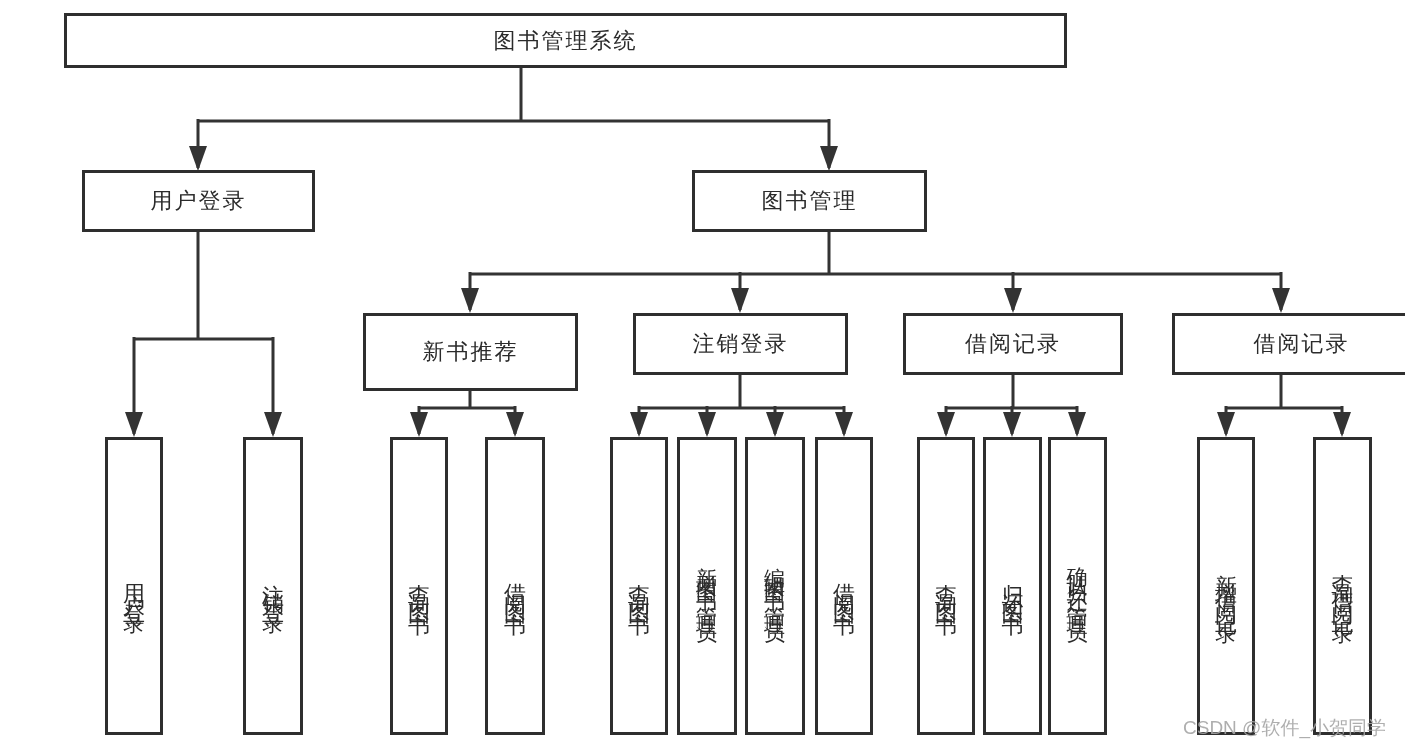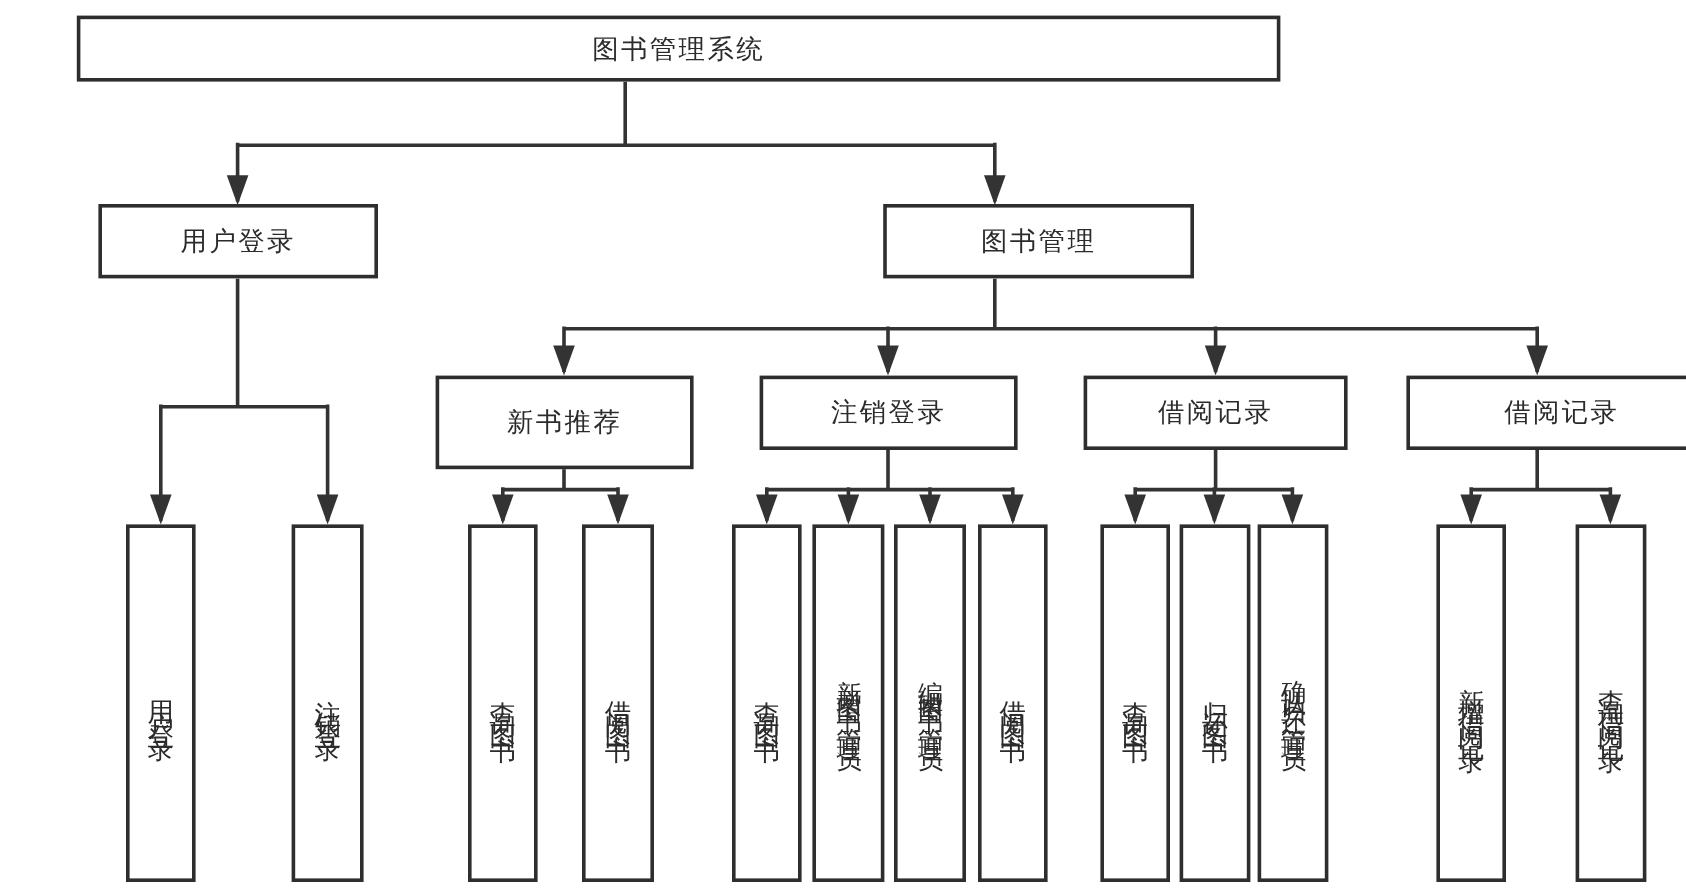--- a/index.html
+++ b/index.html
@@ -66,21 +66,21 @@
     <polygon points="1068,412 1086,412 1077,437"></polygon>
 
     <path d="M1281 375 V408 M1226 408 H1342 M1226 406 V434 M1342 406 V434"></path>
     <polygon points="1217,412 1235,412 1226,437"></polygon>
     <polygon points="1333,412 1351,412 1342,437"></polygon>
   </svg>
 
   <div class="node hbox" style="left:20px;top:13px;width:1003px;height:55px;margin-left:44px;">图书管理系统</div>
 
   <div class="node hbox" style="left:82px;top:170px;width:233px;height:62px;">用户登录</div>
-  <div class="node hbox" style="left:736px;top:170px;width:259px;height:62px;">图书管理</div>
+  <div class="node hbox" style="left:692px;top:170px;width:235px;height:62px;">图书管理</div>
 
   <div class="node hbox" style="left:363px;top:313px;width:215px;height:78px;">新书推荐</div>
   <div class="node hbox" style="left:633px;top:313px;width:215px;height:62px;">注销登录</div>
   <div class="node hbox" style="left:903px;top:313px;width:220px;height:62px;">借阅记录</div>
   <div class="node hbox" style="left:1172px;top:313px;width:259px;height:62px;">借阅记录</div>
 
   <div class="node vbox" style="left:105px;top:437px;width:58px;height:298px;">用户登录</div>
   <div class="node vbox" style="left:243px;top:437px;width:60px;height:298px;">注销登录</div>
 
   <div class="node vbox" style="left:390px;top:437px;width:58px;height:298px;">查询图书</div>
@@ -91,14 +91,15 @@
   <div class="node vbox long" style="left:745px;top:437px;width:60px;height:298px;">编辑图书（管理员）</div>
   <div class="node vbox" style="left:815px;top:437px;width:58px;height:298px;">借阅图书</div>
 
   <div class="node vbox" style="left:917px;top:437px;width:58px;height:298px;">查询图书</div>
   <div class="node vbox" style="left:983px;top:437px;width:59px;height:298px;">归还图书</div>
   <div class="node vbox long" style="left:1048px;top:437px;width:59px;height:298px;">确认归还（管理员）</div>
 
   <div class="node vbox" style="left:1197px;top:437px;width:58px;height:298px;">新增借阅记录</div>
   <div class="node vbox" style="left:1313px;top:437px;width:59px;height:298px;">查询借阅记录</div>
 
+  <div class="watermark">CSDN @软件_小贺同学</div>
 
 </div>
 
 </body></html>

